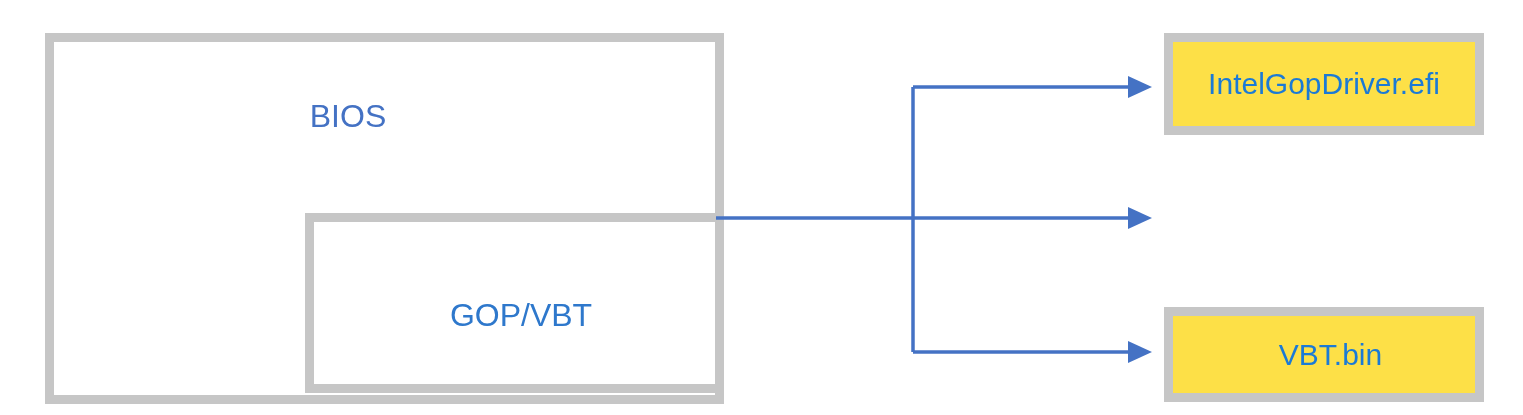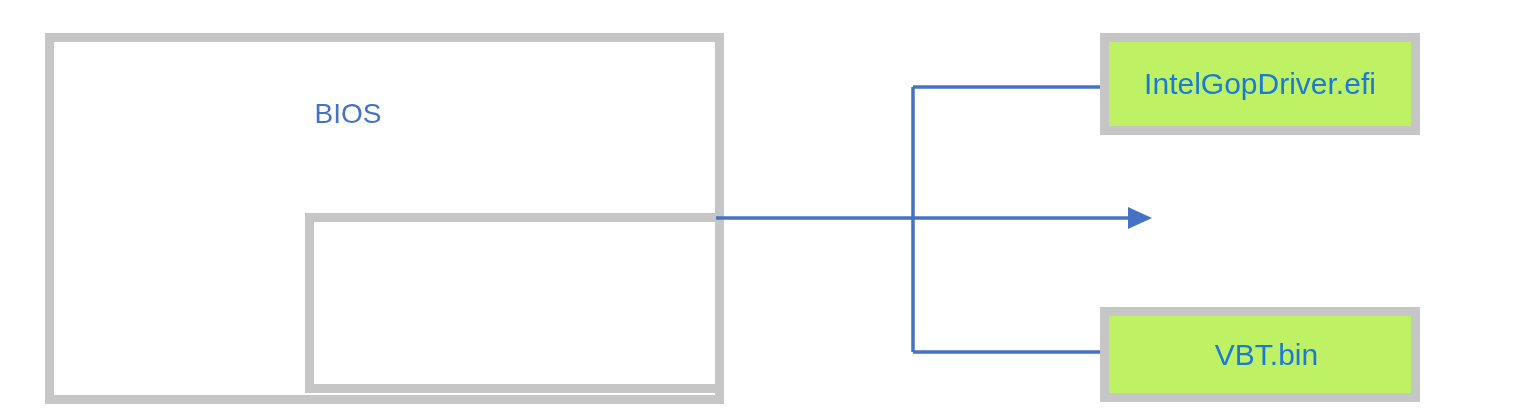--- a/index.html
+++ b/index.html
@@ -33,42 +33,42 @@
   .gop-box {
     left: 305px;
     top: 213px;
     width: 419px;
     height: 180px;
     background: #ffffff;
   }
   .inner-label {
     position: absolute;
     transform: translateX(-50%);
-    font-size: 28px;
+    font-size: 32px;
     line-height: 1;
     color: #4472c4;
     white-space: nowrap;
   }
   .bios-label {
     left: 348px;
     top: 100px;
   }
   .gop-label {
     left: 521px;
     top: 299px;
     color: #2e78cc;
   }
   
   .output-box {
-    left: 1100px;
+    left: 1164px;
     width: 320px;
     display: flex;
     align-items: center;
     justify-content: center;
-    background: #bef264;
+    background: #fde047;
   }
   .output-box-1 { top: 33px;  height: 102px; }
   .output-box-2 { top: 162px; height: 98px;  }
   .output-box-3 { top: 307px; height: 95px; padding-left: 13px;  }
   .output-label {
     font-size: 30px;
     line-height: 1;
     color: #1b7ad6;
     white-space: nowrap;
   }
@@ -85,20 +85,21 @@
 <body>
 
 <div class="canvas">
 
   <div class="shape-box bios-box" style="border-color: rgb(198, 198, 198);"></div>
 
   <div class="shape-box gop-box" style="border-color: rgb(198, 198, 198);"></div>
 
   <div class="inner-label bios-label" style="color: rgb(68, 114, 196);">BIOS</div>
 
+  <div class="inner-label gop-label" style="color: rgb(46, 120, 204);">GOP/VBT</div>
 
   <svg class="connector-layer" viewBox="0 0 1523 415" xmlns="http://www.w3.org/2000/svg">
 
     <path d="M 716 218 H 1129" stroke="#4472c4" stroke-width="3.5" fill="none"></path>
 
     <path d="M 913 87 V 352" stroke="#4472c4" stroke-width="3.5" fill="none"></path>
 
     <path d="M 913 87 H 1129" stroke="#4472c4" stroke-width="3.5" fill="none"></path>
 
     <path d="M 913 352 H 1129" stroke="#4472c4" stroke-width="3.5" fill="none"></path>

